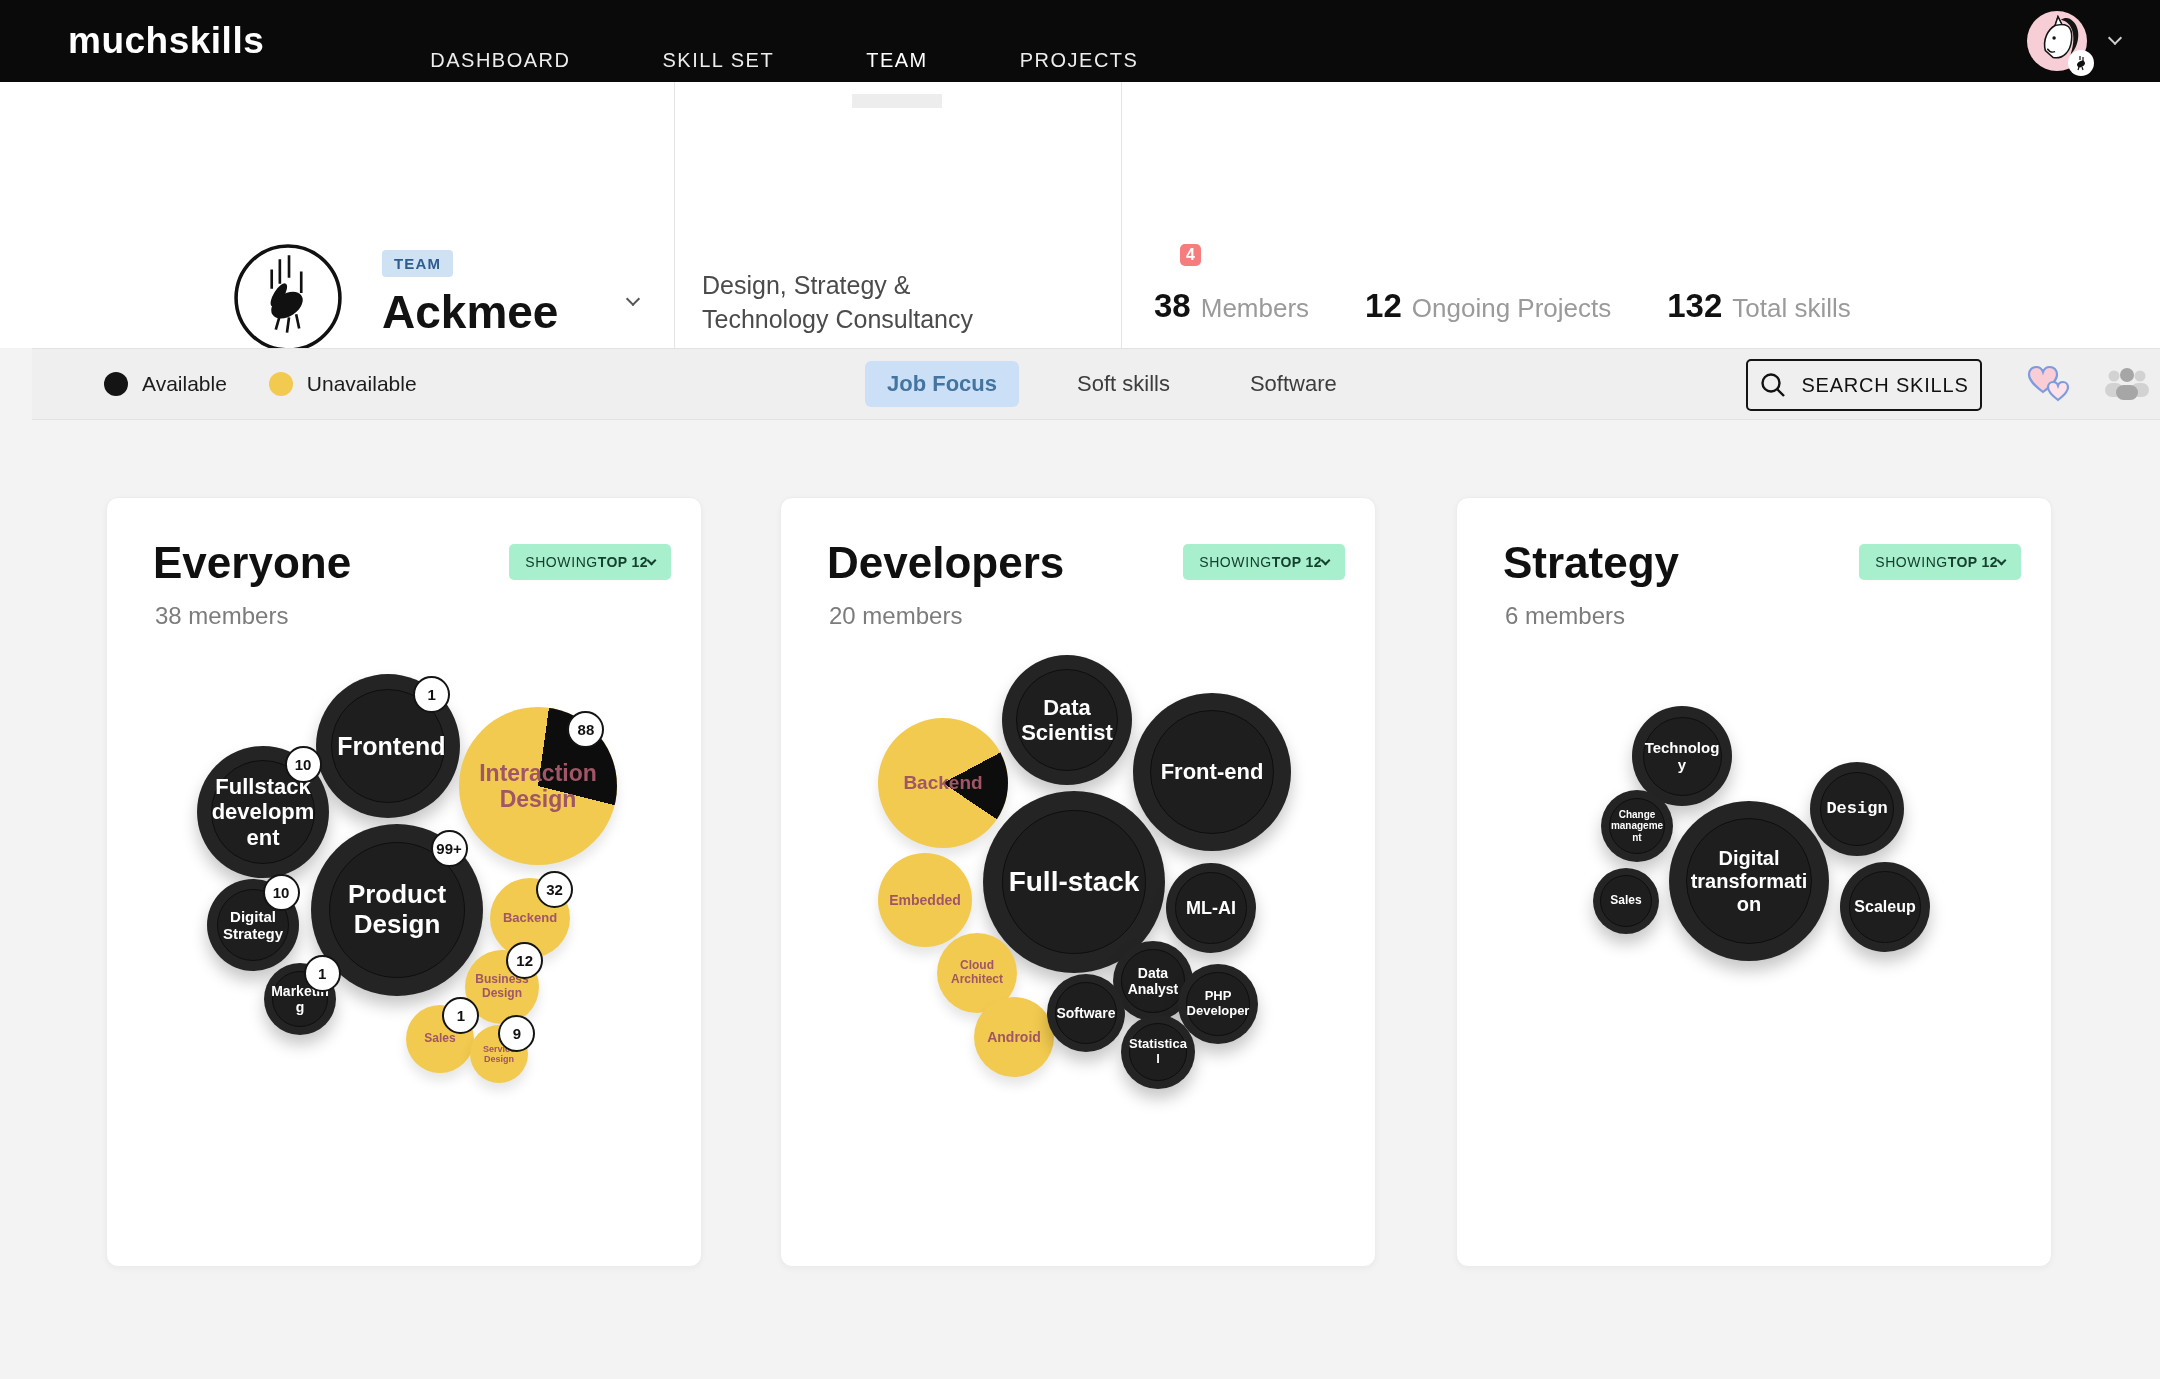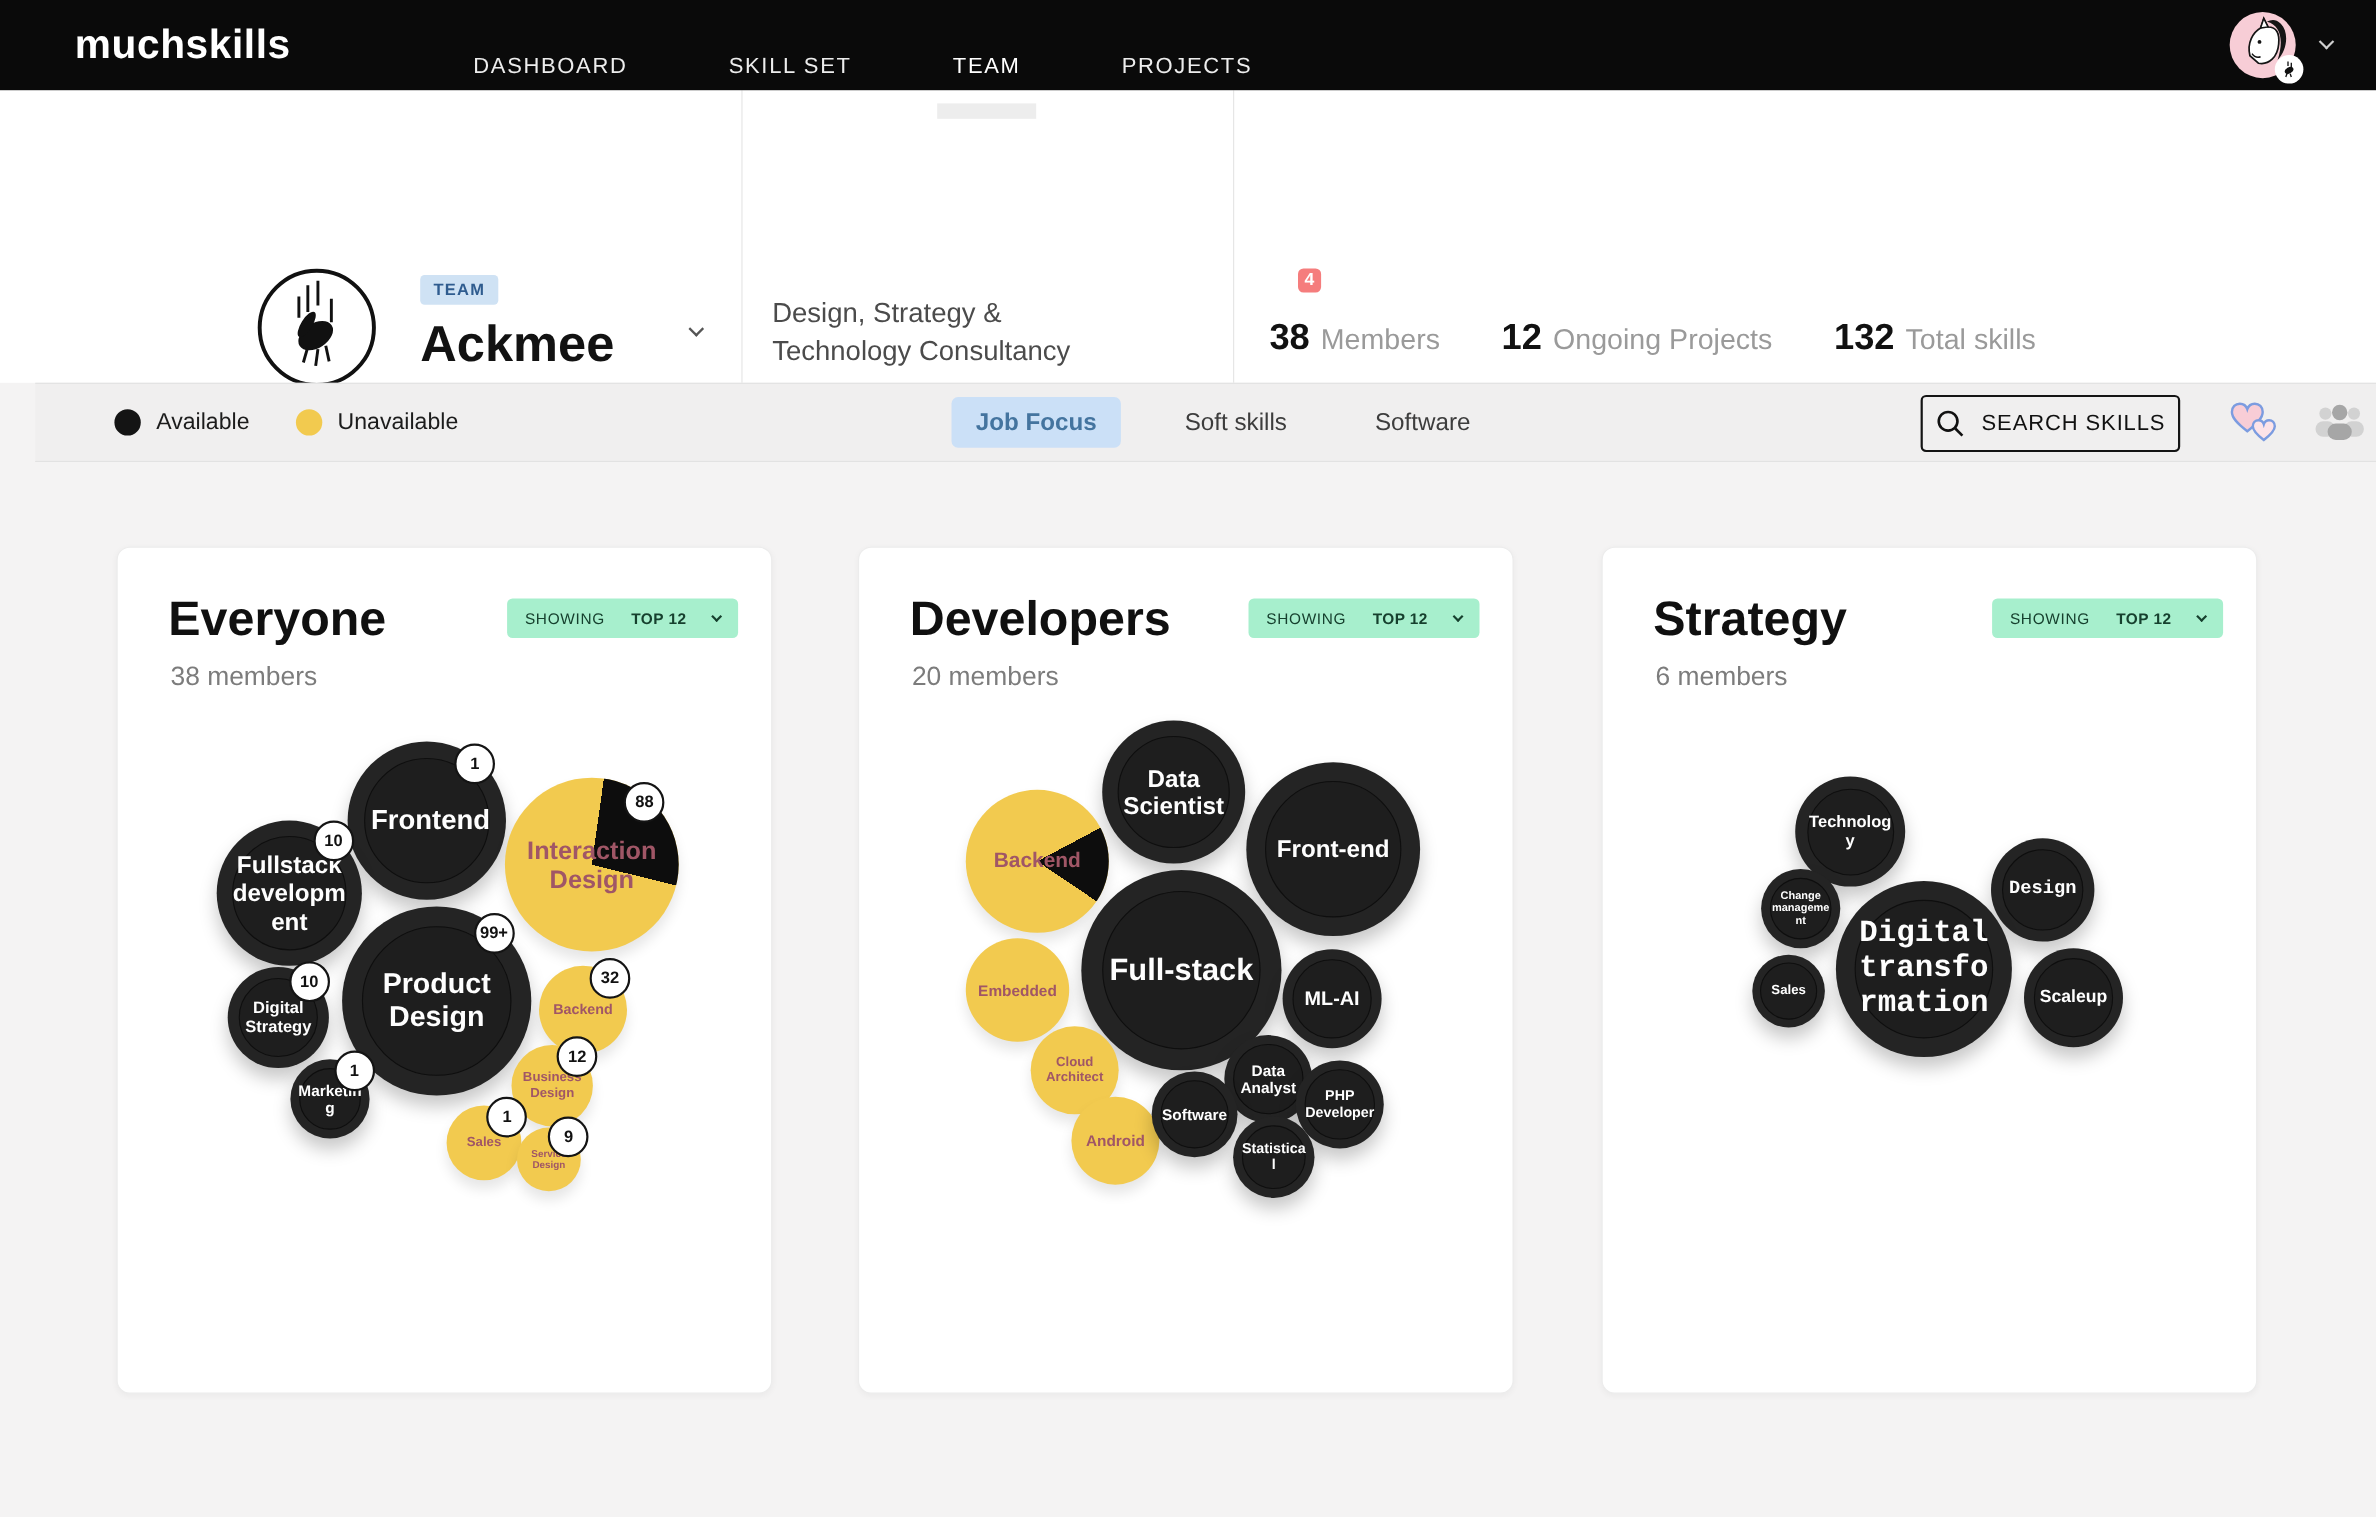--- a/index.html
+++ b/index.html
@@ -86,21 +86,21 @@
 
   
   .card {
     position:absolute; top:497px; width:596px; height:770px; background:#fff;
     border-radius:12px; border:1px solid #ececec; box-shadow:0 2px 6px rgba(0,0,0,.04);
   }
   .card-title { position:absolute; left:46px; top:40px; font-size:44px; font-weight:800; color:#101010; }
   .card-members { position:absolute; left:48px; top:104px; font-size:24px; color:#7c7c7c; }
   .pill {
     position:absolute; right:30px; top:46px; height:36px; background:#a7efcd; border-radius:5px;
-    display:flex; align-items:center; gap:24px; padding:0 16px; cursor:pointer; color:#16402e;
+    display:flex; align-items:center; gap:0; padding:0 16px; cursor:pointer; color:#16402e;
   }
   .pill-showing { font-size:14px; letter-spacing:.6px; }
   .pill-top { font-size:14px; font-weight:800; letter-spacing:.4px; }
   .pill .chev { width:7px; height:7px; margin-top:-3px; }
 
   .chart { position:absolute; left:0; top:0; width:100%; height:100%; }
   .bubble {
     position:absolute; border-radius:50%; display:flex; align-items:center; justify-content:center;
     text-align:center; cursor:pointer;
   }
@@ -350,21 +350,21 @@
         <div class="bubble dark" style="left: 175px; top: 208px; width: 100px; height: 100px;">
           <div class="blabel" style="font-size: 15px;">Technology</div>
         </div>
         <div class="bubble dark" style="left: 144px; top: 292px; width: 72px; height: 72px;">
           <div class="blabel" style="font-size: 10px;">Change management</div>
         </div>
         <div class="bubble dark" style="left: 353px; top: 264px; width: 94px; height: 94px; font-family: Liberation Mono, monospace;">
           <div class="blabel" style="font-size: 17px;">Design</div>
         </div>
         <div class="bubble dark" style="left: 212px; top: 303px; width: 160px; height: 160px;">
-          <div class="blabel" style="font-size: 28px; font-family: Liberation Mono, monospace;">Digital transformation</div>
+          <div class="blabel" style="font-size: 20px;">Digital transformation</div>
         </div>
         <div class="bubble dark" style="left: 136px; top: 370px; width: 66px; height: 66px;">
           <div class="blabel" style="font-size: 12px;">Sales</div>
         </div>
         <div class="bubble dark" style="left: 383px; top: 364px; width: 90px; height: 90px;">
           <div class="blabel" style="font-size: 16px;">Scaleup</div>
         </div>
       </div>
       <div class="card-title">Strategy</div>
       <div class="card-members">6 members</div>

